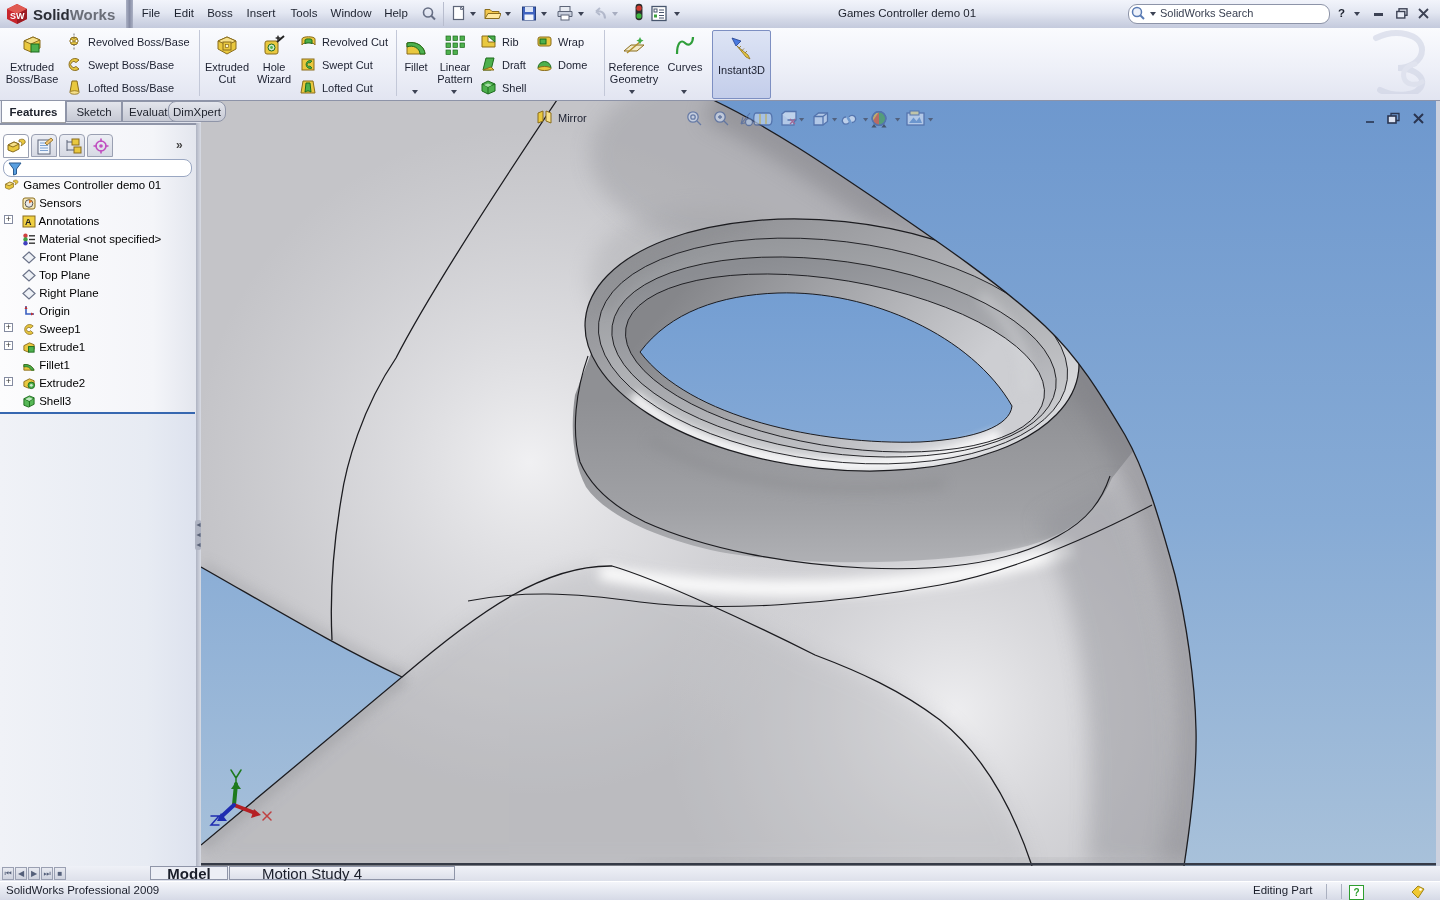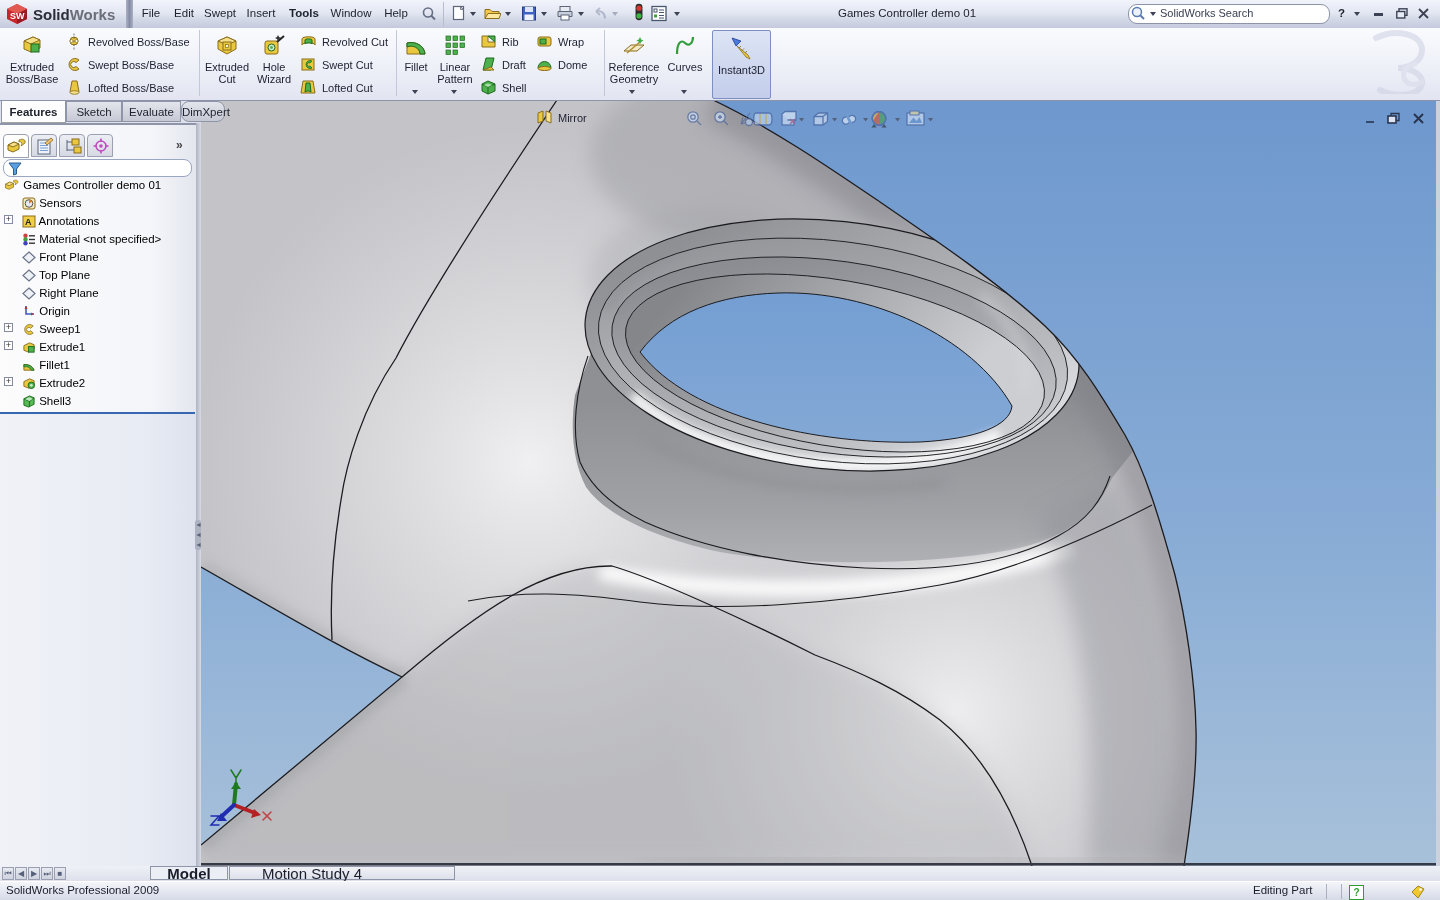--- a/index.html
+++ b/index.html
@@ -217,23 +217,23 @@
 <svg id="logo" class="abs" viewBox="0 0 22 22">
   <path d="M11,1 L21,6 L21,16 L11,21 L1,16 L1,6 Z" fill="#c8252c"></path>
   <path d="M11,1 L21,6 L11,11 L1,6 Z" fill="#e05a52"></path>
   <path d="M11,11 L21,6 L21,16 L11,21 Z" fill="#9c1b22"></path>
   <text x="4" y="16" font-size="9" font-weight="bold" fill="#fff" font-family="Liberation Sans">SW</text>
 </svg>
 <div id="brand" class="abs">Solid<span class="w">Works</span></div>
 <div id="lsep" class="abs"></div>
 <div class="menu abs" style="left:138px;width:26px;text-align:center;">File</div>
 <div class="menu abs" style="left:170px;width:28px;text-align:center;">Edit</div>
-<div class="menu abs" style="left:204px;width:32px;text-align:center;">Swept</div>
+<div class="menu abs" style="left:204px;width:32px;text-align:center;">Boss</div>
 <div class="menu abs" style="left:242px;width:38px;text-align:center;">Insert</div>
-<div class="menu abs" style="left:286px;width:36px;text-align:center;font-weight:bold;">Tools</div>
+<div class="menu abs" style="left:286px;width:36px;text-align:center;">Tools</div>
 <div class="menu abs" style="left:328px;width:46px;text-align:center;">Window</div>
 <div class="menu abs" style="left:380px;width:32px;text-align:center;">Help</div>
 <svg class="tbi abs" style="left:420px;" viewBox="0 0 18 18">
     <circle cx="8" cy="8" r="4.5" fill="none" stroke="#666e84" stroke-width="1.6"></circle>
     <line x1="11" y1="11" x2="15" y2="15" stroke="#666e84" stroke-width="2"></line>
   </svg>
 <div class="abs" style="left:443px;top:2px;width:1px;height:24px;background:#b8bdce;"></div>
 <svg class="tbi abs" style="left:450px;" viewBox="0 0 18 18">
     <rect x="3.5" y="2" width="10" height="13" fill="#fff" stroke="#5d6578" stroke-width="1.2"></rect>
     <path d="M10.5,2 L13.5,5 L10.5,5 Z" fill="#c9cfdd" stroke="#5d6578" stroke-width="0.8"></path>
@@ -432,21 +432,21 @@
   <svg id="dslogo" class="abs" viewBox="0 0 70 66">
     <path d="M8,10 C28,0 54,6 54,22 C54,34 40,40 30,40 C42,40 56,46 54,56 C51,68 28,70 12,62" fill="none" stroke="#ccd1e2" stroke-width="6" stroke-linecap="round"></path>
     <path d="M47,36 C38,38 34,44 36,50 C38,57 48,58 54,54" fill="none" stroke="#d6dae8" stroke-width="5" stroke-linecap="round"></path>
   </svg>
 </div>
 
 <div id="tabstrip" class="abs">
   <div class="ctab active" style="left:1px;width:65px;">Features</div>
   <div class="ctab" style="left:66px;width:56px;">Sketch</div>
   <div class="ctab" style="left:122px;width:59px;">Evaluate</div>
-  <div class="ctab" style="left:181px;width:44px;border-radius:8px;">DimXpert</div>
+  <div class="ctab" style="left:168px;width:58px;border-radius:8px;">DimXpert</div>
 </div>
 
 <div id="panel" class="abs">
   <div class="ptab sel" style="left:3px;">
     <svg width="22" height="18" style="margin:2px 0 0 2px;" viewBox="0 0 22 18">
         <path d="M2,8 L8,5 L13,7 L13,12 L7,15 L2,13 Z" fill="#e9c83f" stroke="#8a6d1d"></path>
         <path d="M2,8 L8,5 L13,7 L7,10 Z" fill="#f6e08a" stroke="#8a6d1d"></path>
         <path d="M13,3 C17,1 20,3 19,6 L15,9 C17,6 15,4 13,5 Z" fill="#e9c83f" stroke="#8a6d1d" stroke-width="0.8"></path>
       </svg></div>
   <div class="ptab" style="left:31px;">

